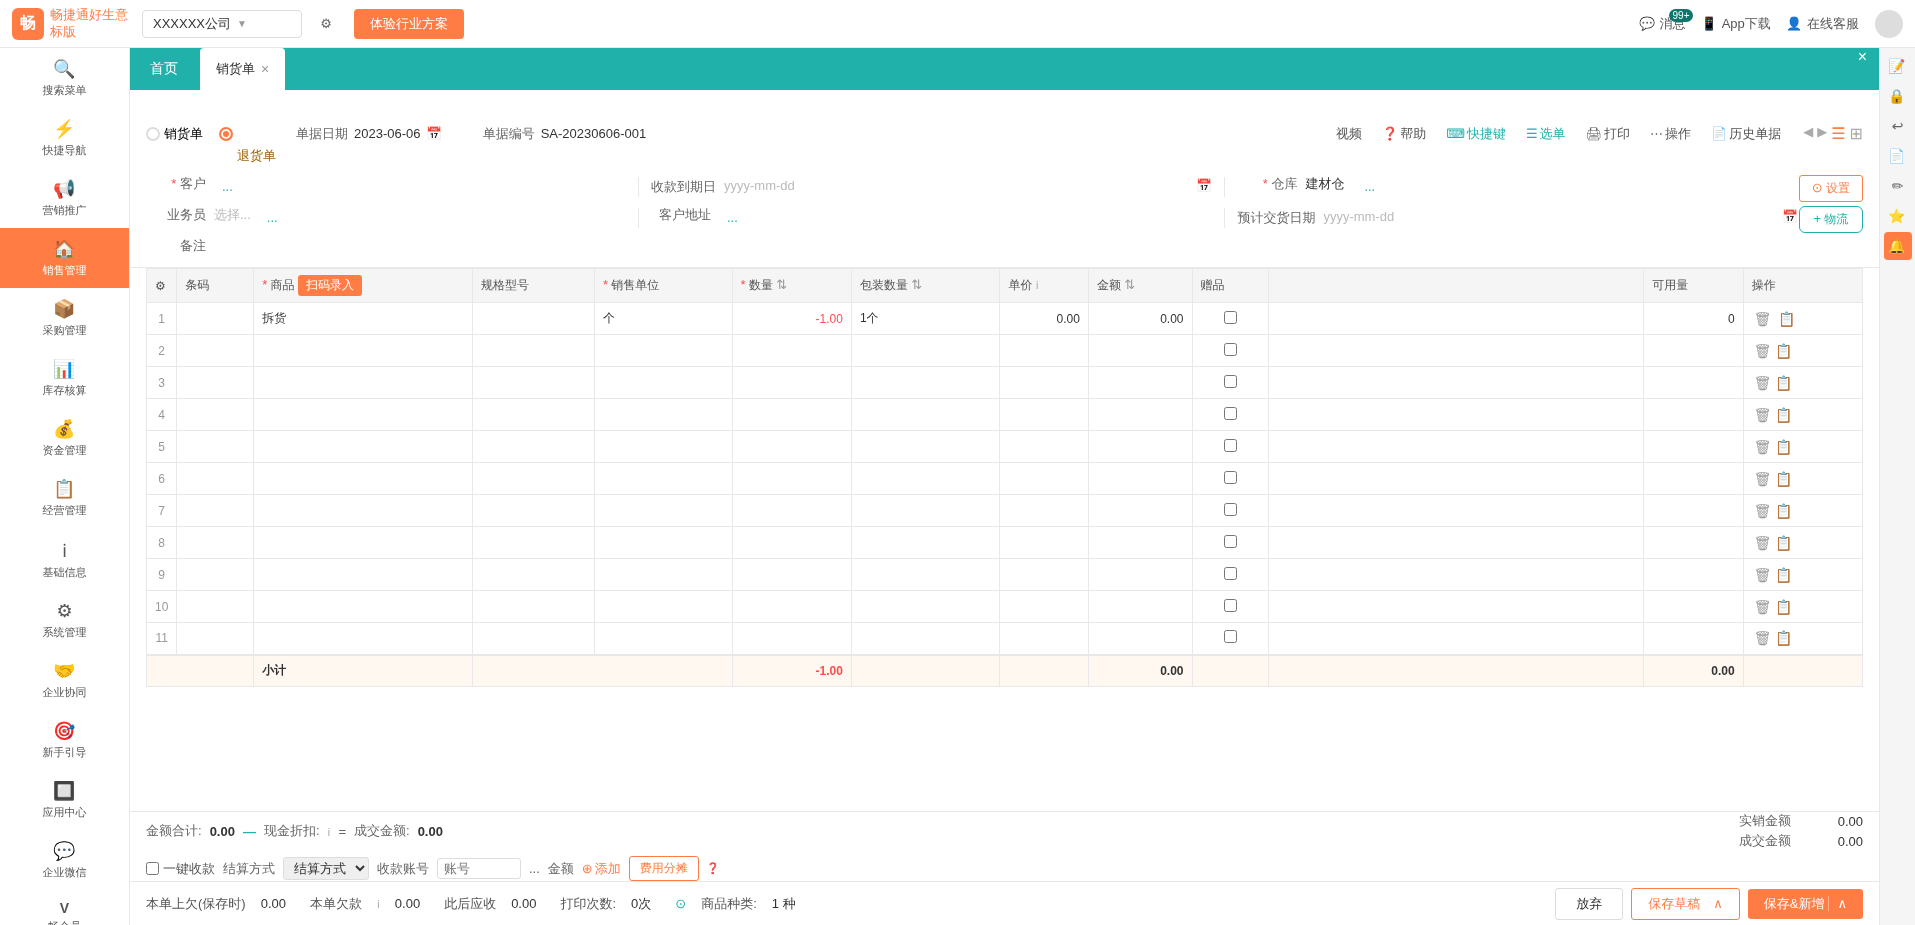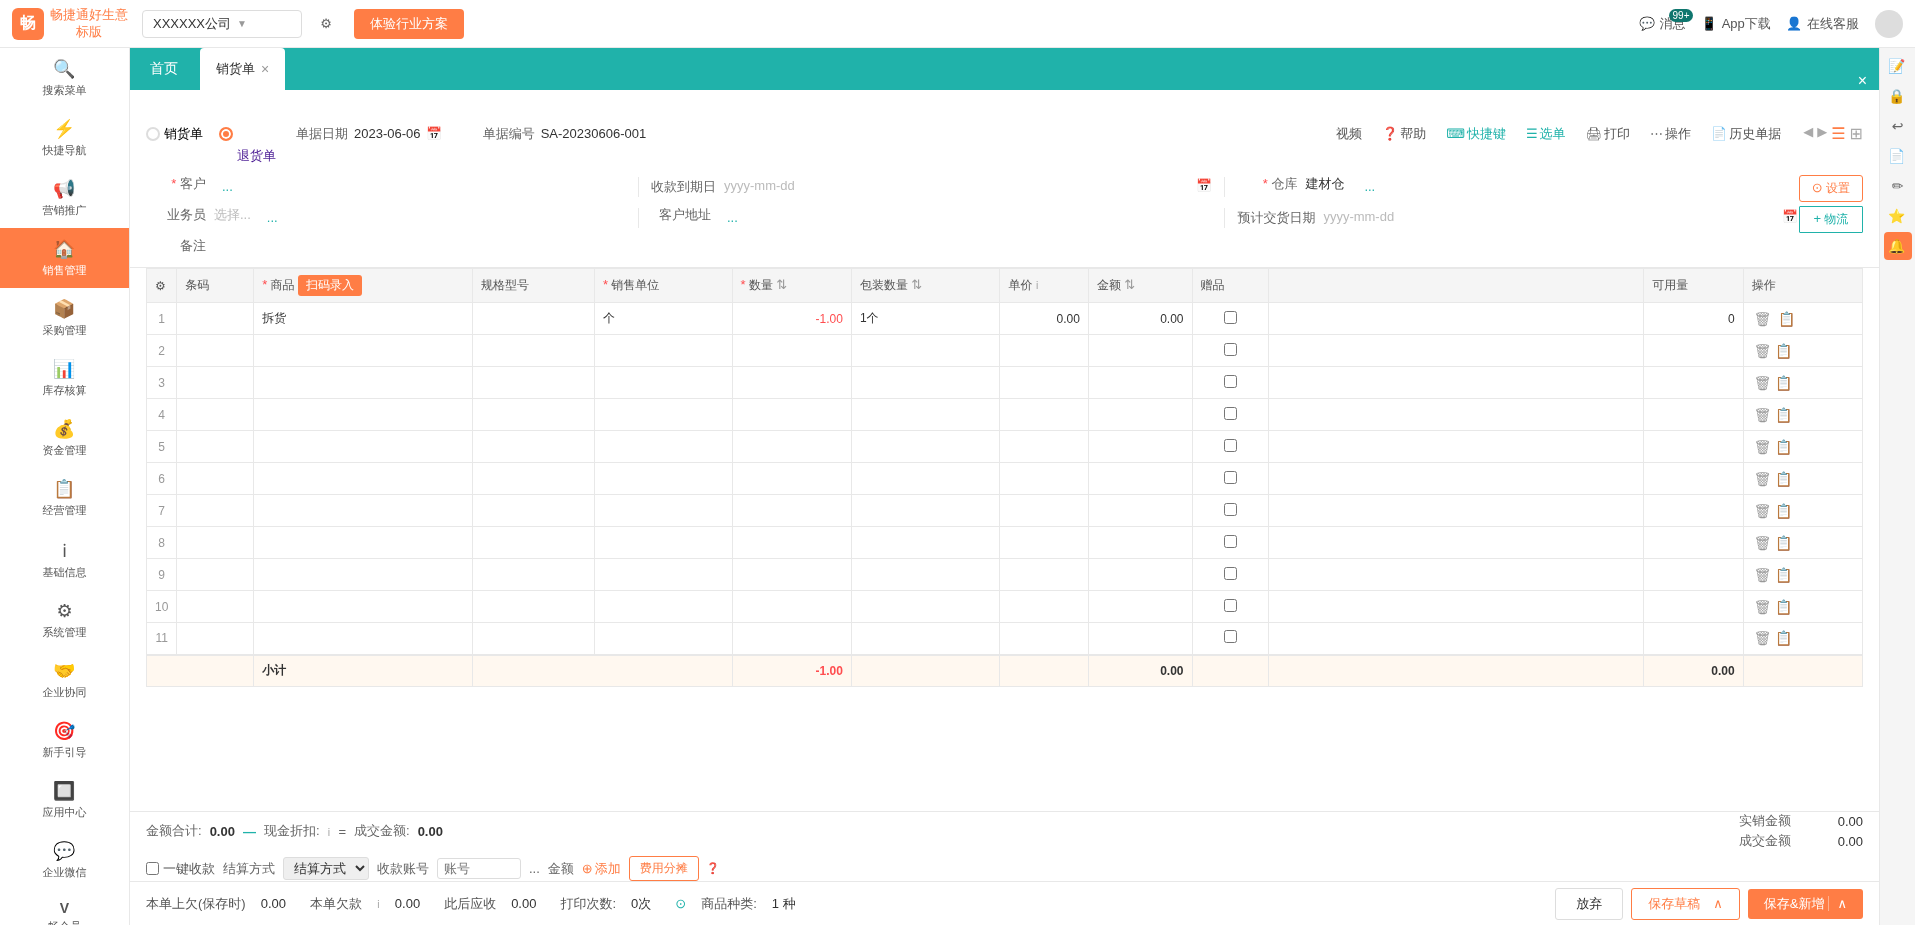--- a/index.html
+++ b/index.html
@@ -2,21 +2,21 @@
 <html><head>
   <meta charset="utf-8">
   <style>
     * { box-sizing: border-box; margin: 0; padding: 0; font-family: 'Microsoft YaHei', Arial, sans-serif; font-size: 13px; }
     body { background: #f0f2f5; width: 1915px; height: 925px; overflow: hidden; display: flex; flex-direction: column; }
 
     
     .top-bar { height: 48px; background: #fff; display: flex; align-items: center; padding: 0 12px; border-bottom: 1px solid #e8e8e8; flex-shrink: 0; }
     .logo-area { display: flex; align-items: center; gap: 6px; width: 130px; }
     .logo-icon { width: 32px; height: 32px; background: #ff7d45; border-radius: 6px; display: flex; align-items: center; justify-content: center; color: #fff; font-size: 16px; font-weight: bold; }
-    .logo-text { font-size: 11px; color: #ff7d45; line-height: 1.3; text-align: center; }
+    .logo-text { font-size: 11px; color: #ff7d45; line-height: 1.3; }
     .company-selector { display: flex; align-items: center; gap: 6px; border: 1px solid #ddd; border-radius: 4px; padding: 4px 10px; cursor: pointer; min-width: 160px; }
     .company-name { color: #333; font-size: 13px; }
     .chevron-down { color: #999; font-size: 10px; }
     .settings-icon-btn { width: 32px; height: 32px; display: flex; align-items: center; justify-content: center; cursor: pointer; color: #666; margin-left: 8px; }
     .trial-btn { background: #ff7d45; color: #fff; border: none; border-radius: 4px; padding: 6px 16px; cursor: pointer; font-size: 13px; margin-left: 12px; }
     .top-bar-right { margin-left: auto; display: flex; align-items: center; gap: 16px; }
     .top-right-item { display: flex; align-items: center; gap: 4px; cursor: pointer; color: #555; font-size: 13px; position: relative; }
     .badge { background: #0f766e; color: #fff; font-size: 10px; border-radius: 10px; padding: 1px 4px; position: absolute; top: -6px; right: -8px; }
     .avatar { width: 28px; height: 28px; background: #ddd; border-radius: 50%; }
 
@@ -27,21 +27,21 @@
     .sidebar { width: 130px; background: #fff; border-right: 1px solid #e8e8e8; display: flex; flex-direction: column; flex-shrink: 0; }
     .sidebar-item { display: flex; flex-direction: column; align-items: center; padding: 10px 0; cursor: pointer; color: #555; gap: 3px; }
     .sidebar-item.active { background: #ff7d45; color: #fff; }
     .sidebar-item .icon { font-size: 18px; }
     .sidebar-item .label { font-size: 11px; }
 
     
     .content-area { flex: 1; display: flex; flex-direction: column; overflow: hidden; }
 
     
-    .tab-bar { height: 42px; background: #20b2aa; display: flex; align-items: flex-end; padding: 0 0; flex-shrink: 0; }
+    .tab-bar { height: 42px; background: #20b2aa; display: flex; align-items: flex-start; padding: 0 0; flex-shrink: 0; }
     .tab-home { padding: 0 20px; height: 100%; display: flex; align-items: center; color: #fff; cursor: pointer; font-size: 14px; }
     .tab-active { background: #fff; color: #333; height: 100%; display: flex; align-items: center; padding: 0 16px; gap: 6px; font-size: 13px; border-radius: 4px 4px 0 0; margin-left: 2px; }
     .tab-close { cursor: pointer; color: #999; font-size: 14px; }
     .tab-close-right { margin-left: auto; color: #fff; padding-right: 12px; cursor: pointer; font-size: 16px; }
 
     
     .page-content { flex: 1; background: #f5f6fa; overflow: auto; display: flex; flex-direction: column; }
 
     
     .form-area { background: #fff; margin: 0; padding: 12px 16px 4px 16px; border-bottom: 1px solid #e8e8e8; }
@@ -58,21 +58,21 @@
     .form-row { display: flex; align-items: center; gap: 0; margin-bottom: 8px; }
     .form-field { display: flex; align-items: flex-start; flex: 1; gap: 8px; }
     .field-label { color: #666; white-space: nowrap; min-width: 60px; text-align: right; }
     .field-label.required::before { content: '* '; color: #ff4d4f; }
     .field-input { flex: 1; border: 1px solid #ddd; border-radius: 3px; padding: 4px 8px; color: #333; background: #fff; }
     .field-input.dots { color: #20b2aa; cursor: pointer; border: none; background: transparent; }
     .field-separator { width: 1px; background: #e8e8e8; height: 20px; margin: 0 12px; }
     .calendar-icon { color: #20b2aa; cursor: pointer; }
     .action-btns-right { display: flex; flex-direction: column; gap: 4px; margin-left: auto; }
     .action-btn-setting { background: #fff; border: 1px solid #ff7d45; color: #ff7d45; padding: 4px 12px; border-radius: 3px; cursor: pointer; font-size: 12px; }
-    .action-btn-logistics { background: #fff; border: 1px solid #20b2aa; color: #20b2aa; padding: 4px 12px; border-radius: 1px; cursor: pointer; font-size: 12px; }
+    .action-btn-logistics { background: #fff; border: 1px solid #20b2aa; color: #20b2aa; padding: 4px 12px; border-radius: 6px; cursor: pointer; font-size: 12px; }
 
     
     .table-area { flex: 1; background: #fff; margin: 0; padding: 0 16px 8px 16px; }
     table { width: 100%; border-collapse: collapse; }
     table th { background: #f5f5f5; border: 1px solid #e8e8e8; padding: 6px 8px; text-align: left; font-weight: normal; color: #555; white-space: nowrap; font-size: 12px; }
     table td { border: 1px solid #e8e8e8; padding: 5px 8px; color: #333; font-size: 12px; height: 32px; }
     .th-required { color: #ff4d4f; }
     .scan-btn { background: #ff7d45; color: #fff; border: none; border-radius: 3px; padding: 2px 8px; cursor: pointer; font-size: 12px; }
     .cell-red { color: #ff4d4f; }
     .cell-num { text-align: right; }
@@ -234,21 +234,21 @@
       <div class="form-area">
 
         <div class="form-top-bar">
           <div class="radio-group">
             <div class="radio-item">
               <div class="radio-circle"></div>
               <span>销货单</span>
             </div>
             <div class="radio-item">
               <div class="radio-circle checked"></div>
-              <span style="color:#4c1d95;margin-top:45px;">退货单</span>
+              <span style="color:#a16207;margin-top:45px;">退货单</span>
             </div>
           </div>
           <div class="date-field">
             <span class="field-label">单据日期</span>
             <span class="date-text">2023-06-06</span>
             <span class="calendar-icon">📅</span>
           </div>
           <div class="date-field" style="margin-left:20px;">
             <span class="field-label">单据编号</span>
             <span class="date-text">SA-20230606-001</span>

